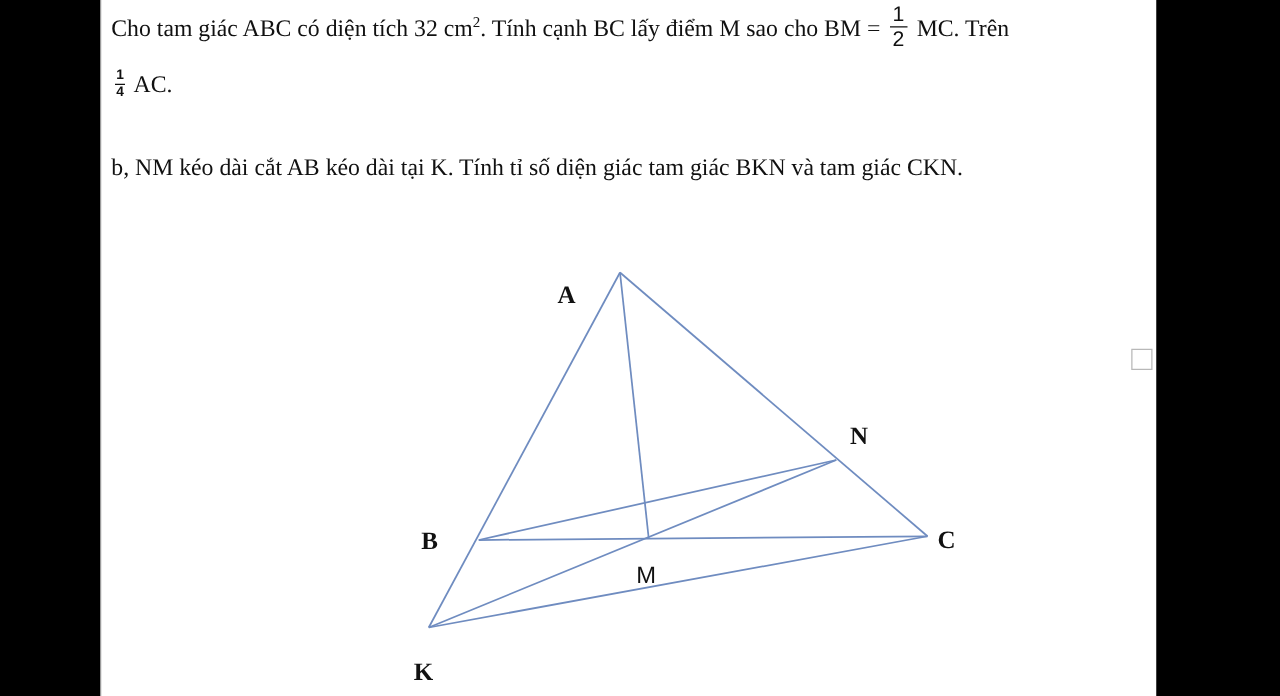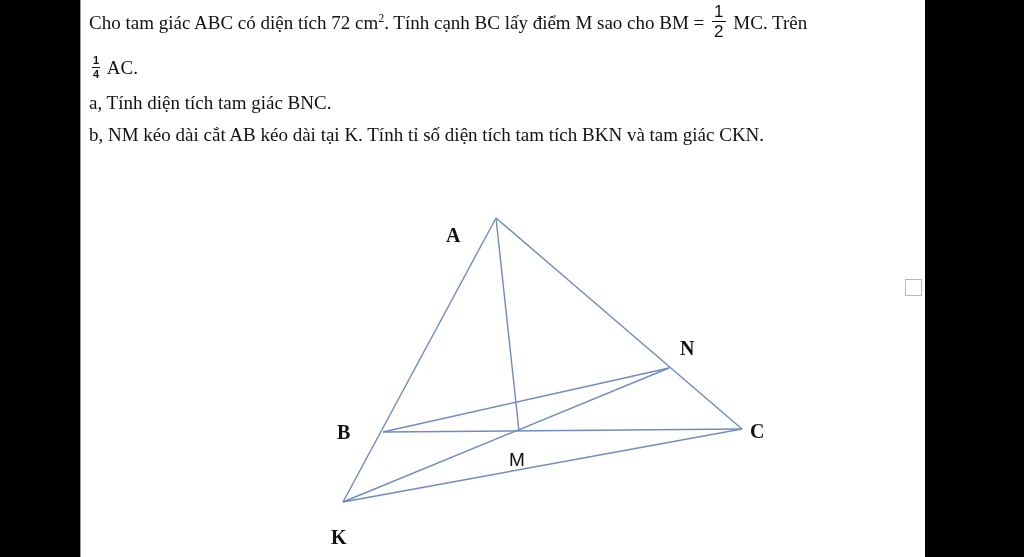--- a/index.html
+++ b/index.html
@@ -74,29 +74,28 @@
       height: 15px;
       border: 1.5px solid #b8b8b8;
       background: #ffffff;
     }
   </style>
 </head>
 <body>
 
 <div class="page">
   <div class="text-line" style="top:6px;">
-    <span>Cho tam giác ABC có diện tích 72 cm</span><sup>2</sup><span>. Tính cạnh BC lấy điểm M sao cho BM = </span><span class="frac big"><span class="num">1</span><span class="den">2</span></span><span> MC. Trên</span>
+    <span>Cho tam giác ABC có diện tích 32 cm</span><sup>2</sup><span>. Tính cạnh BC lấy điểm M sao cho BM = </span><span class="frac big"><span class="num">1</span><span class="den">2</span></span><span> MC. Trên</span>
   </div>
 
   <div class="text-line" style="top:57px;">
     <span class="frac small"><span class="num">1</span><span class="den">4</span></span><span> AC.</span>
   </div>
 
-  <div class="text-line" style="top:92px;">a, Tính diện tích tam giác BNC.</div>
-  <div class="text-line" style="top:124px;">b, NM kéo dài cắt AB kéo dài tại K. Tính tỉ số diện tích tam tích BKN và tam giác CKN.</div>
+  <div class="text-line" style="top:124px;">b, NM kéo dài cắt AB kéo dài tại K. Tính tỉ số diện giác tam giác BKN và tam giác CKN.</div>
 
   <div class="checkbox"></div>
 </div>
 
 <svg class="figure" viewBox="0 0 1024 557" xmlns="http://www.w3.org/2000/svg">
   <g stroke="#6f8cc0" stroke-width="1.4" fill="none">
     <line x1="496" y1="218" x2="343" y2="502"></line>
     <line x1="496" y1="218" x2="742" y2="429"></line>
     <line x1="496" y1="218" x2="519" y2="431"></line>
     <line x1="383" y1="432" x2="742" y2="429"></line>

